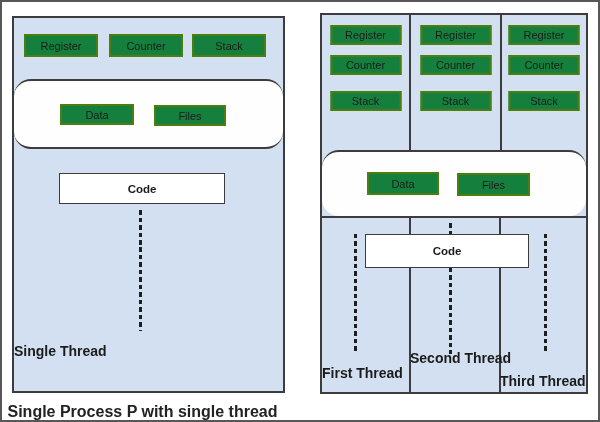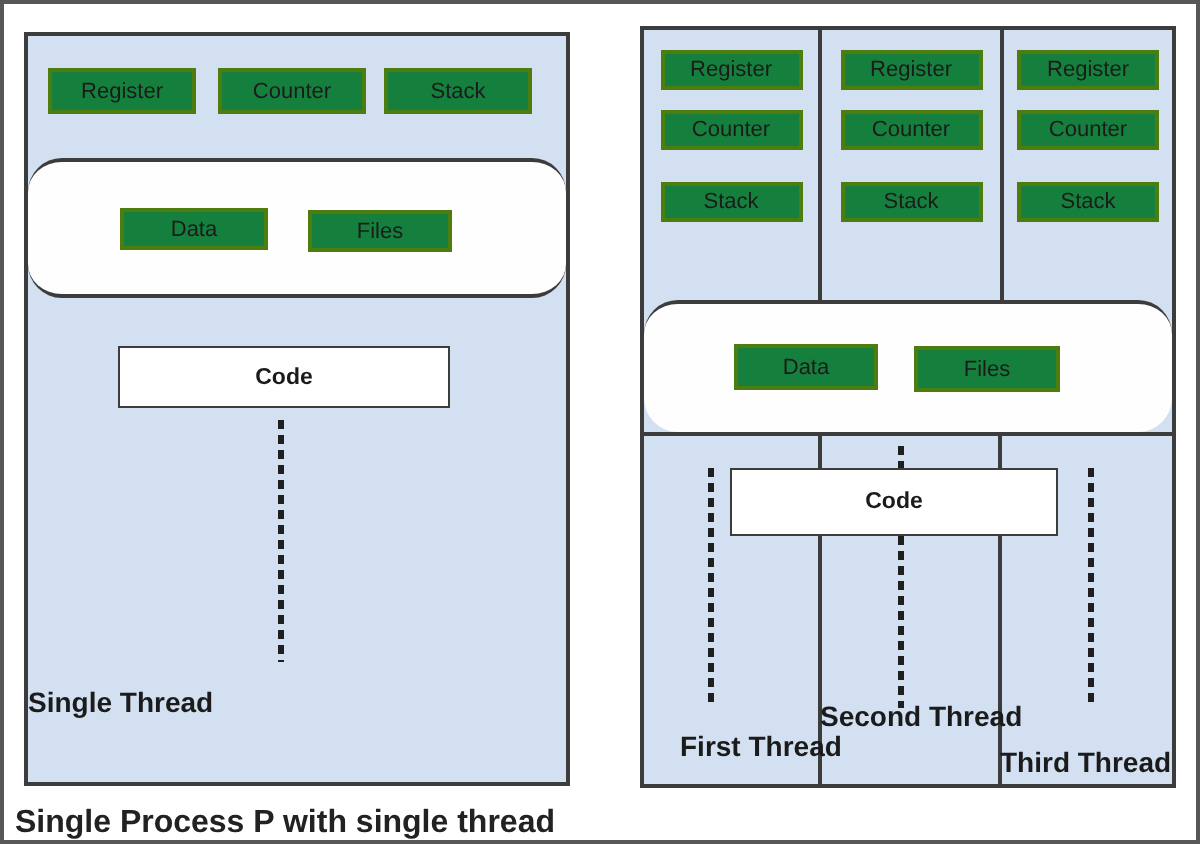--- a/index.html
+++ b/index.html
@@ -119,19 +119,19 @@
       <div class="bbox" style="left:45px;top:20px;width:72px;height:23px;">Data</div>
       <div class="bbox" style="left:135px;top:21px;width:73px;height:23px;">Files</div>
     </div>
     <div class="sec r-sec3" style="border-top:2px solid #3c3c3c;">
       <div class="vdiv" style="left:87px;"></div>
       <div class="vdiv" style="left:177px;"></div>
       <div class="dash" style="left:32px;top:16px;height:120px;"></div>
       <div class="dash" style="left:127px;top:5px;height:131px;"></div>
       <div class="dash" style="left:222px;top:16px;height:120px;"></div>
       <div class="codebox" style="left:43px;top:16px;width:164px;height:34px;">Code</div>
-      <div class="tlabel" style="left:18px;width:88px;top:147px;">First Thread</div>
+      <div class="tlabel" style="left:0;width:88px;top:147px;">First Thread</div>
       <div class="tlabel" style="left:88px;width:78px;top:132px;">Second Thread</div>
       <div class="tlabel" style="left:178px;width:86px;top:155px;">Third Thread</div>
     </div>
   </div>
 
 </div>
 
 </body></html>

